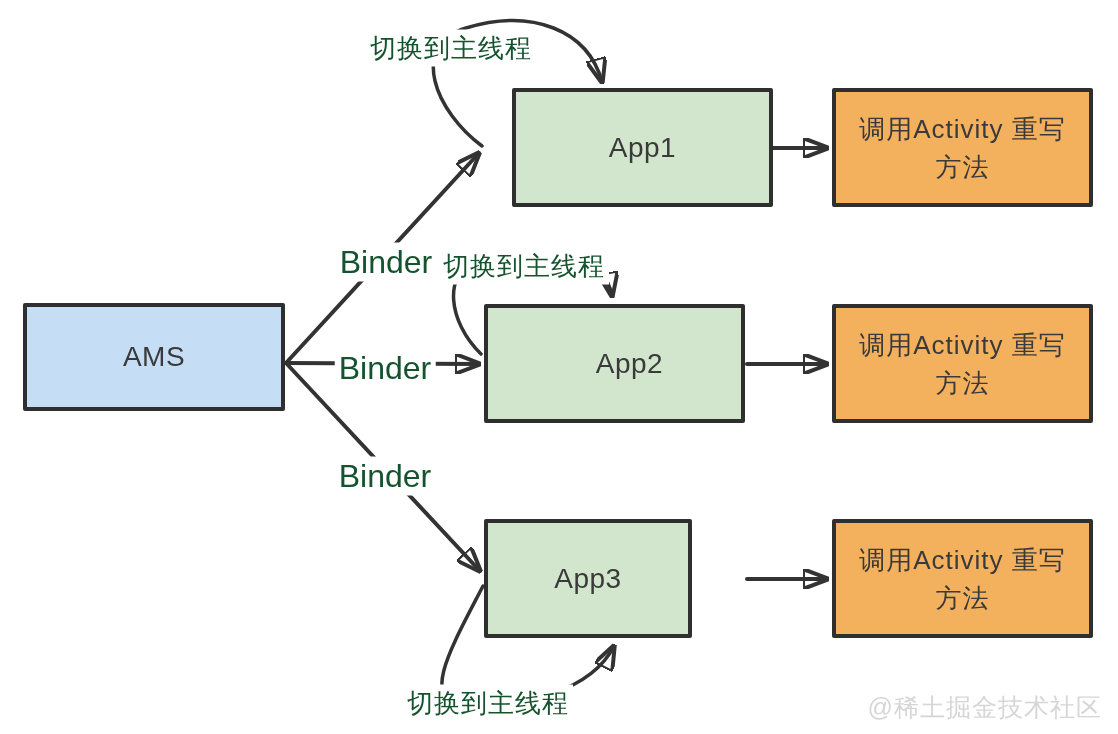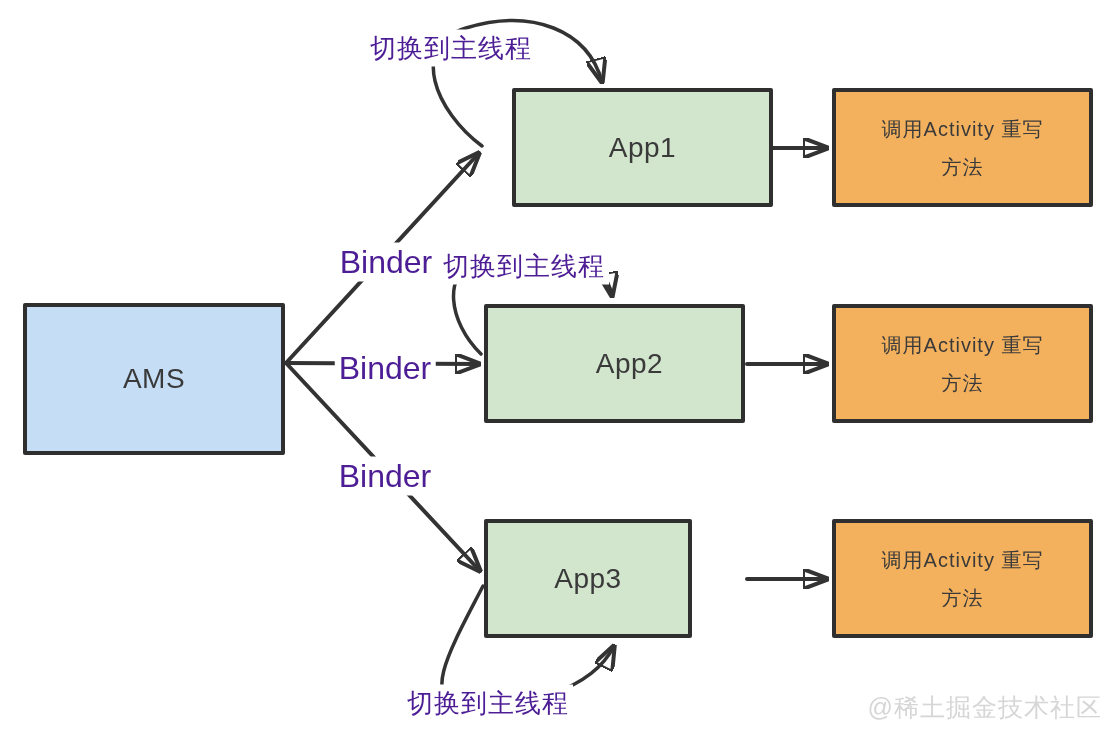--- a/index.html
+++ b/index.html
@@ -41,31 +41,31 @@
     align-items: center;
     justify-content: center;
     text-align: center;
     color: #3a3a3a;
   }
   .box .node-label {
     font-size: 28px;
     letter-spacing: 0.5px;
   }
   .box .result-line {
-    font-size: 20px;
+    font-size: 26px;
     line-height: 38px;
     letter-spacing: 1px;
     white-space: nowrap;
   }
   .edge-label {
     position: absolute;
     transform: translate(-50%, -50%);
     background: #ffffff;
     padding: 1px 4px;
-    color: #4c1d95;
+    color: #14532d;
     white-space: nowrap;
   }
   .edge-label.binder {
     font-size: 32px;
   }
   .edge-label.switch {
     font-size: 26px;
     letter-spacing: 1px;
   }
   .watermark {
@@ -95,21 +95,21 @@
 
     <path marker-end="url(#arrow)" d="M 747,148 L 827,148"></path>
     <path marker-end="url(#arrow)" d="M 747,364 L 827,364"></path>
     <path marker-end="url(#arrow)" d="M 747,579 L 827,579"></path>
 
     <path class="loop" marker-end="url(#arrow)" d="M 482,146 C 436,112 408,46 466,28 C 532,8 588,30 602,82"></path>
     <path class="loop" marker-end="url(#arrow)" d="M 481,354 C 448,322 442,272 478,261 C 540,243 604,250 612,296"></path>
     <path class="loop" marker-end="url(#arrow)" d="M 483,586 C 452,646 420,700 462,704 C 522,710 592,690 614,646"></path>
   </svg>
 
-  <div class="box" style="left: 23px; top: 303px; width: 262px; height: 152px; background: rgb(197, 222, 246);">
+  <div class="box" style="left: 23px; top: 303px; width: 262px; height: 108px; background: rgb(197, 222, 246);">
     <span class="node-label">AMS</span>
   </div>
 
   <div class="box" style="left: 484px; top: 88px; width: 261px; height: 119px; background: rgb(210, 229, 205); margin-left: 28px;">
     <span class="node-label">App1</span>
   </div>
   <div class="box" style="left: 484px; top: 304px; width: 261px; height: 119px; background: rgb(210, 229, 205); padding-left: 30px;">
     <span class="node-label">App2</span>
   </div>
   <div class="box" style="left: 484px; top: 519px; width: 208px; height: 119px; background: rgb(210, 229, 205);">

